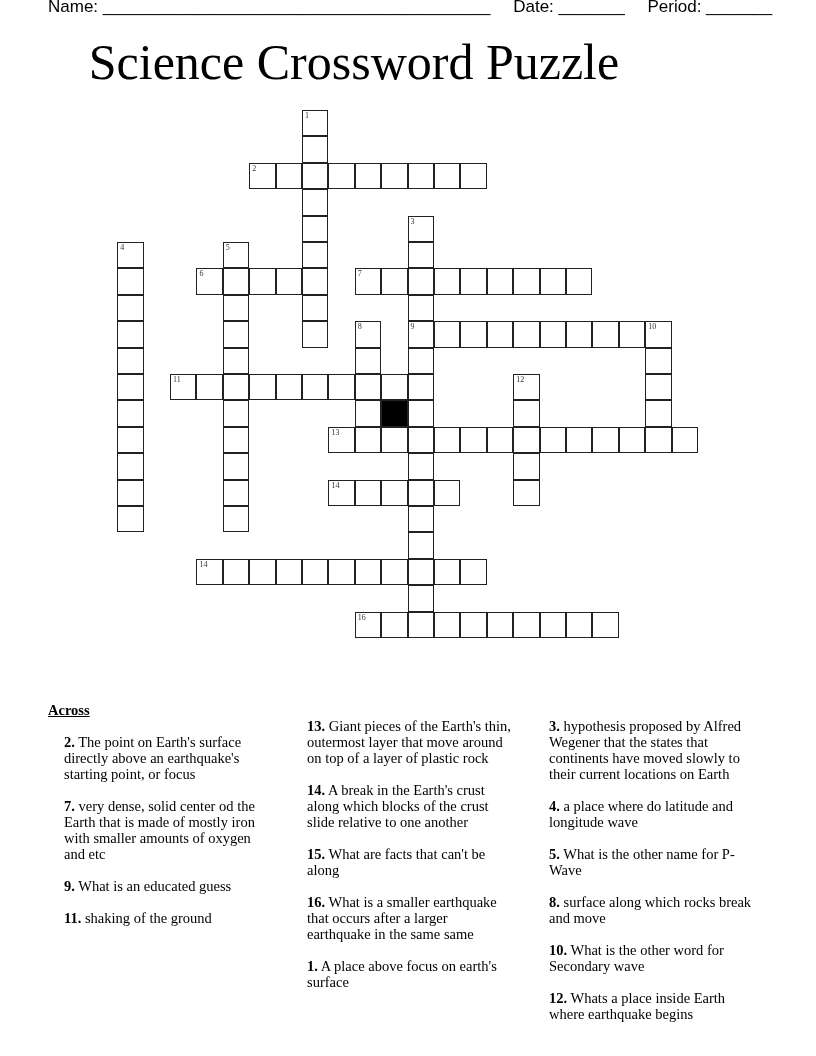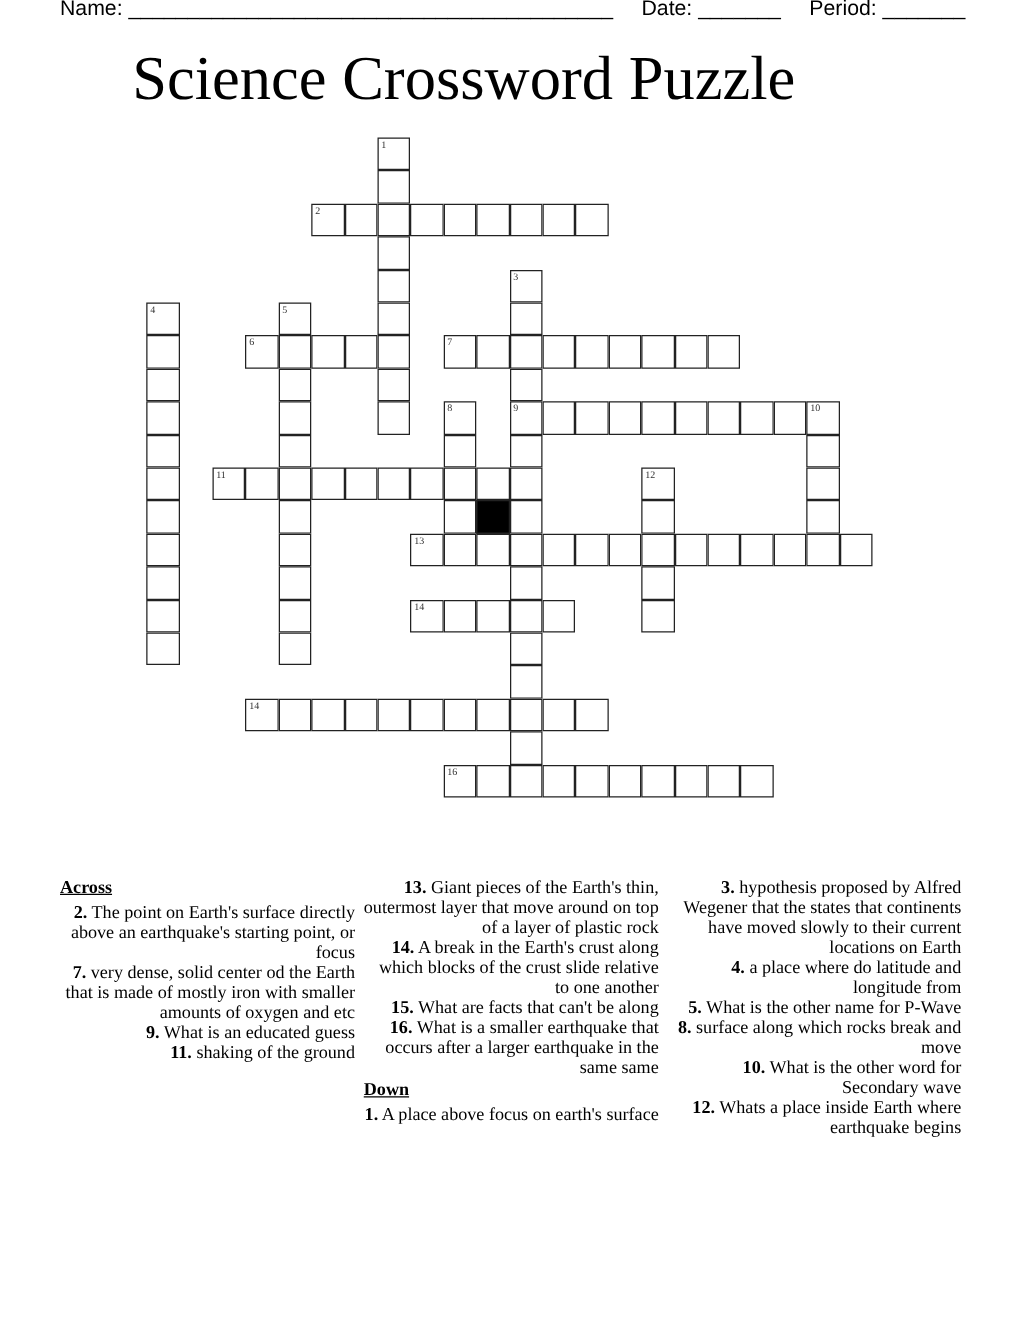--- a/index.html
+++ b/index.html
@@ -1,30 +1,30 @@
 <!DOCTYPE html>
 <html><head>
 <meta charset="utf-8">
 <style>
   html, body { margin: 0; padding: 0; background: #ffffff; }
   body { width: 816px; height: 1056px; position: relative; overflow: hidden; font-family: "Liberation Serif", serif; color: #000; }
   .header { position: absolute; top: -3px; left: 48px; font-family: "Liberation Sans", sans-serif; font-size: 17px; white-space: nowrap; }
   .header span { display: inline-block; }
   .hdr-field { margin-right: 18px; }
-  .title { position: absolute; top: 32px; left: 17px; width: 708px; text-align: center; font-family: "Liberation Serif", serif; font-size: 50px; line-height: 60px; }
+  .title { position: absolute; top: 32px; left: 0; width: 708px; text-align: center; font-family: "Liberation Serif", serif; font-size: 50px; line-height: 60px; }
   .grid { position: absolute; left: 117.2px; top: 110px; width: 581px; height: 528px; }
   .cell { position: absolute; width: 26.4px; height: 26.4px; box-sizing: border-box; border: 1.5px solid #222; background: #fff; }
   .cell.black { background: #000; }
   .cell .num { position: absolute; top: 1px; left: 2px; font-size: 8px; line-height: 8px; color: #333; font-family: "Liberation Serif", serif; }
   .clues { position: absolute; top: 702px; font-size: 14.5px; line-height: 16px; font-family: "Liberation Serif", serif; }
   .col1 { left: 48px; width: 236px; }
   .col2 { left: 291px; width: 236px; }
   .col3 { left: 533px; width: 236px; }
   .clue-head { font-weight: bold; text-decoration: underline; margin-bottom: 4px; }
-  .clue { margin: 0; text-align: right; }
+  .clue { margin: 16px; }
   .clue b { font-weight: bold; }
 </style>
 </head>
 <body>
 
 <div class="header">
   <span class="hdr-field">
     <span>Name:</span>
     <span>_________________________________________</span>
   </span>
@@ -214,27 +214,26 @@
       <div class="clue"><b>11.</b><span> shaking of the ground</span></div>
     </div>
 </div>
 <div class="clues col2">
   <div id="col2-list">
       <div class="clue"><b>13.</b><span> Giant pieces of the Earth's thin, outermost layer that move around on top of a layer of plastic rock</span></div>
       <div class="clue"><b>14.</b><span> A break in the Earth's crust along which blocks of the crust slide relative to one another</span></div>
       <div class="clue"><b>15.</b><span> What are facts that can't be along</span></div>
       <div class="clue"><b>16.</b><span> What is a smaller earthquake that occurs after a larger earthquake in the same same</span></div>
     </div>
-  <div class="clue-head" style="margin-top:2px;">Down</div>
   <div id="col2-down-list">
       <div class="clue"><b>1.</b><span> A place above focus on earth's surface</span></div>
     </div>
 </div>
 <div class="clues col3">
   <div id="col3-list">
       <div class="clue"><b>3.</b><span> hypothesis proposed by Alfred Wegener that the states that continents have moved slowly to their current locations on Earth</span></div>
-      <div class="clue"><b>4.</b><span> a place where do latitude and longitude from</span></div>
+      <div class="clue"><b>4.</b><span> a place where do latitude and longitude wave</span></div>
       <div class="clue"><b>5.</b><span> What is the other name for P-Wave</span></div>
       <div class="clue"><b>8.</b><span> surface along which rocks break and move</span></div>
       <div class="clue"><b>10.</b><span> What is the other word for Secondary wave</span></div>
       <div class="clue"><b>12.</b><span> Whats a place inside Earth where earthquake begins</span></div>
     </div>
 </div>
 
 </body></html>

